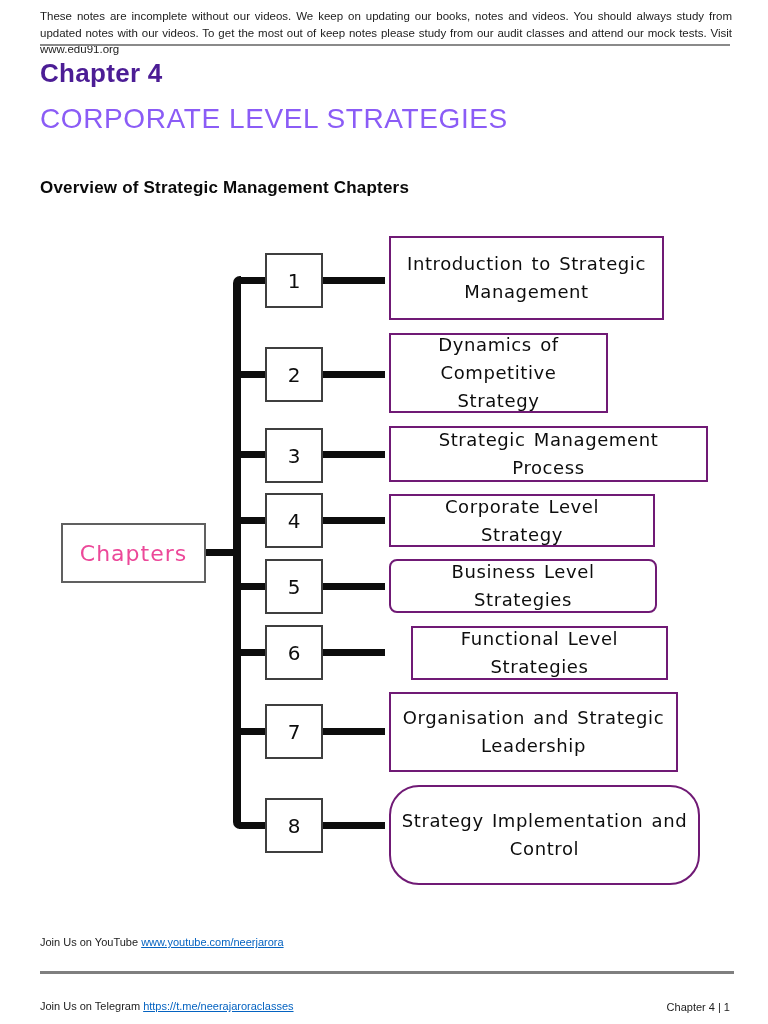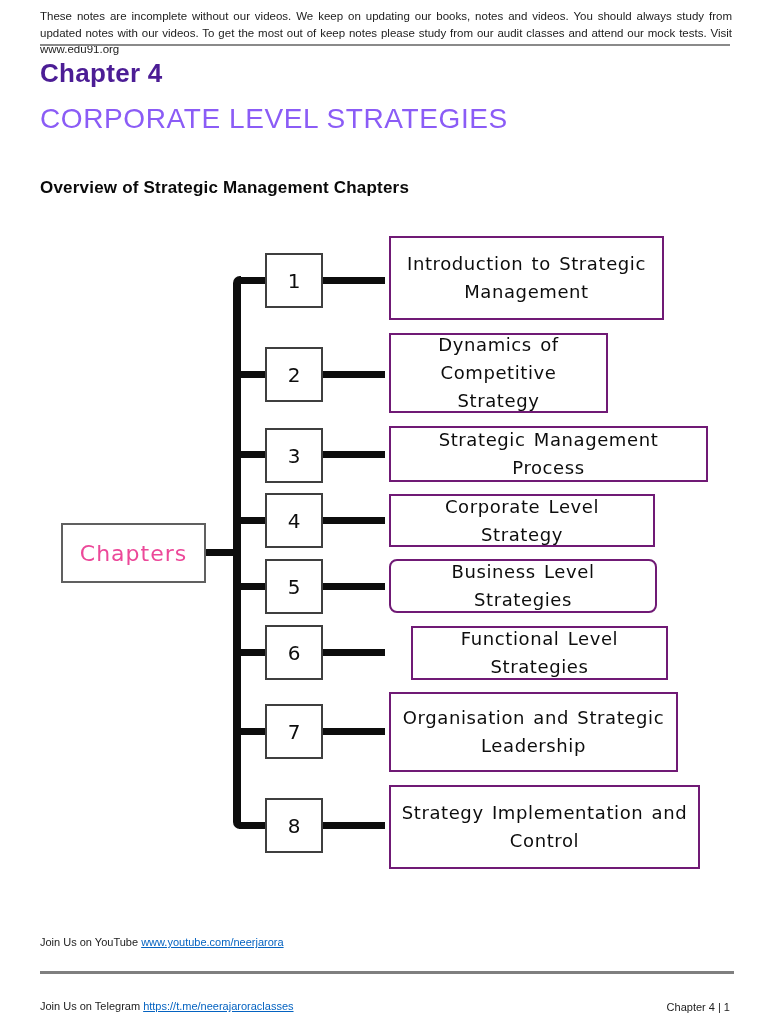--- a/index.html
+++ b/index.html
@@ -156,21 +156,21 @@
       </div>
     <div class="titlebox" style="top:692px;width:289px;height:80px;">
         <span>Organisation and Strategic Leadership</span>
       </div>
 
     <div class="conn" style="left:239px;top:822px;width:28px;"></div>
     <div class="conn" style="left:321px;top:822px;width:64px;"></div>
     <div class="numbox" style="top:798px;">
         <span>8</span>
       </div>
-    <div class="titlebox" style="top:785px;width:311px;height:84px;">
+    <div class="titlebox" style="top:785px;width:311px;height:100px;border-radius:30px;">
         <span>Strategy Implementation and Control</span>
       </div>
 
   </div>
 
   <div class="hr-bottom"></div>
   <div class="footer-line f1">
     <span>Join Us on YouTube </span><a class="flink">www.youtube.com/neerjarora</a>
   </div>
   <div class="footer-line f2">

